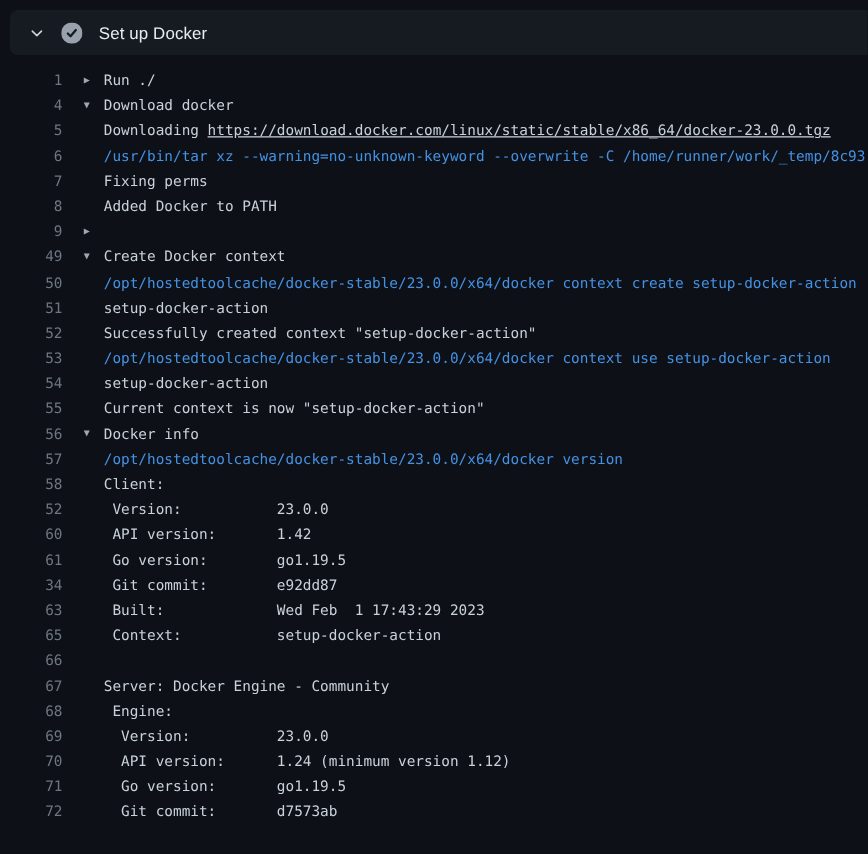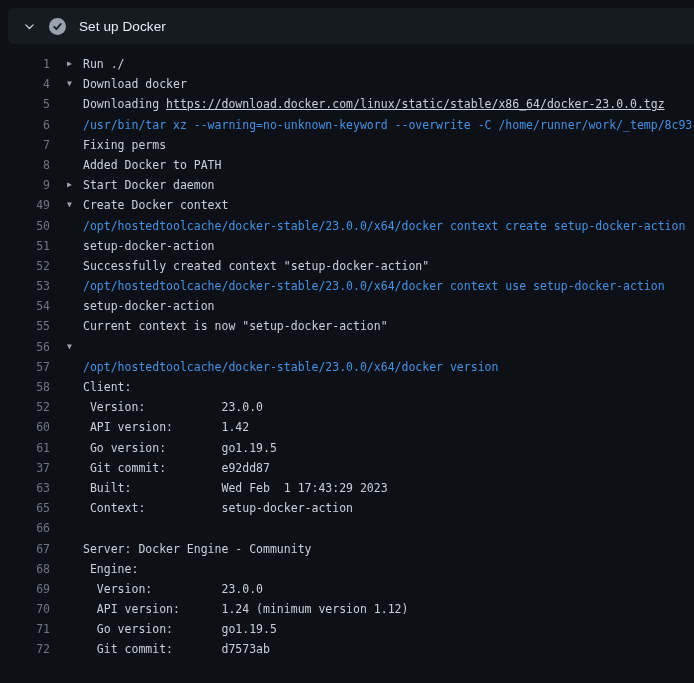--- a/index.html
+++ b/index.html
@@ -87,21 +87,20 @@
         <span class="txt">Fixing perms</span>
       </div>
       <div class="row">
         <span class="num">8</span>
         <span class="mark"></span>
         <span class="txt">Added Docker to PATH</span>
       </div>
       <div class="row group">
         <span class="num">9</span>
         <span class="mark">▶</span>
-        <span class="txt">Start Docker daemon</span>
       </div>
       <div class="row group">
         <span class="num">49</span>
         <span class="mark">▼</span>
         <span class="txt">Create Docker context</span>
       </div>
       <div class="row">
         <span class="num">50</span>
         <span class="mark"></span>
         <span class="txt cmd">/opt/hostedtoolcache/docker-stable/23.0.0/x64/docker context create setup-docker-action </span>
@@ -127,20 +126,21 @@
         <span class="txt">setup-docker-action</span>
       </div>
       <div class="row">
         <span class="num">55</span>
         <span class="mark"></span>
         <span class="txt">Current context is now "setup-docker-action"</span>
       </div>
       <div class="row group">
         <span class="num">56</span>
         <span class="mark">▼</span>
+        <span class="txt">Docker info</span>
       </div>
       <div class="row">
         <span class="num">57</span>
         <span class="mark"></span>
         <span class="txt cmd">/opt/hostedtoolcache/docker-stable/23.0.0/x64/docker version</span>
       </div>
       <div class="row">
         <span class="num">58</span>
         <span class="mark"></span>
         <span class="txt">Client:</span>
@@ -154,21 +154,21 @@
         <span class="num">60</span>
         <span class="mark"></span>
         <span class="txt"> API version:       1.42</span>
       </div>
       <div class="row">
         <span class="num">61</span>
         <span class="mark"></span>
         <span class="txt"> Go version:        go1.19.5</span>
       </div>
       <div class="row">
-        <span class="num">37</span>
+        <span class="num">34</span>
         <span class="mark"></span>
         <span class="txt"> Git commit:        e92dd87</span>
       </div>
       <div class="row">
         <span class="num">63</span>
         <span class="mark"></span>
         <span class="txt"> Built:             Wed Feb  1 17:43:29 2023</span>
       </div>
       <div class="row">
         <span class="num">65</span>

